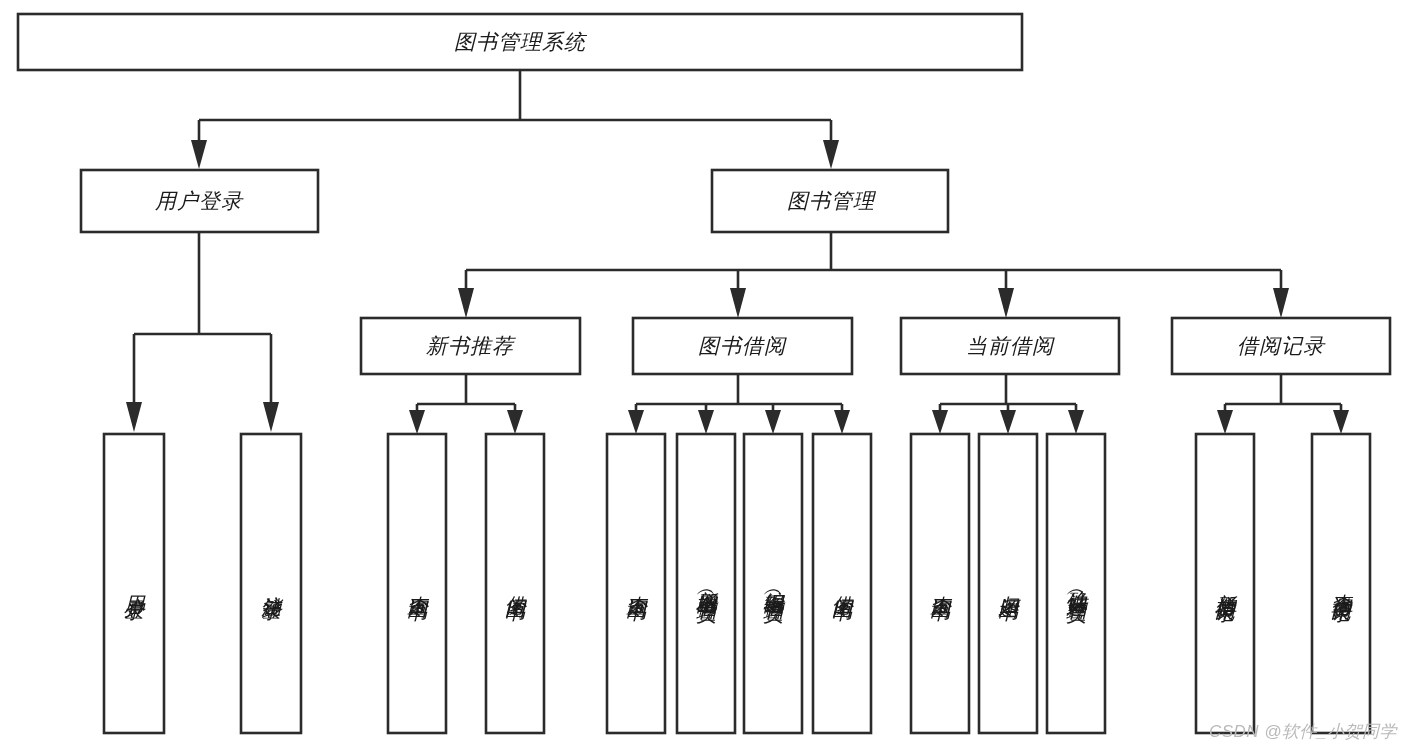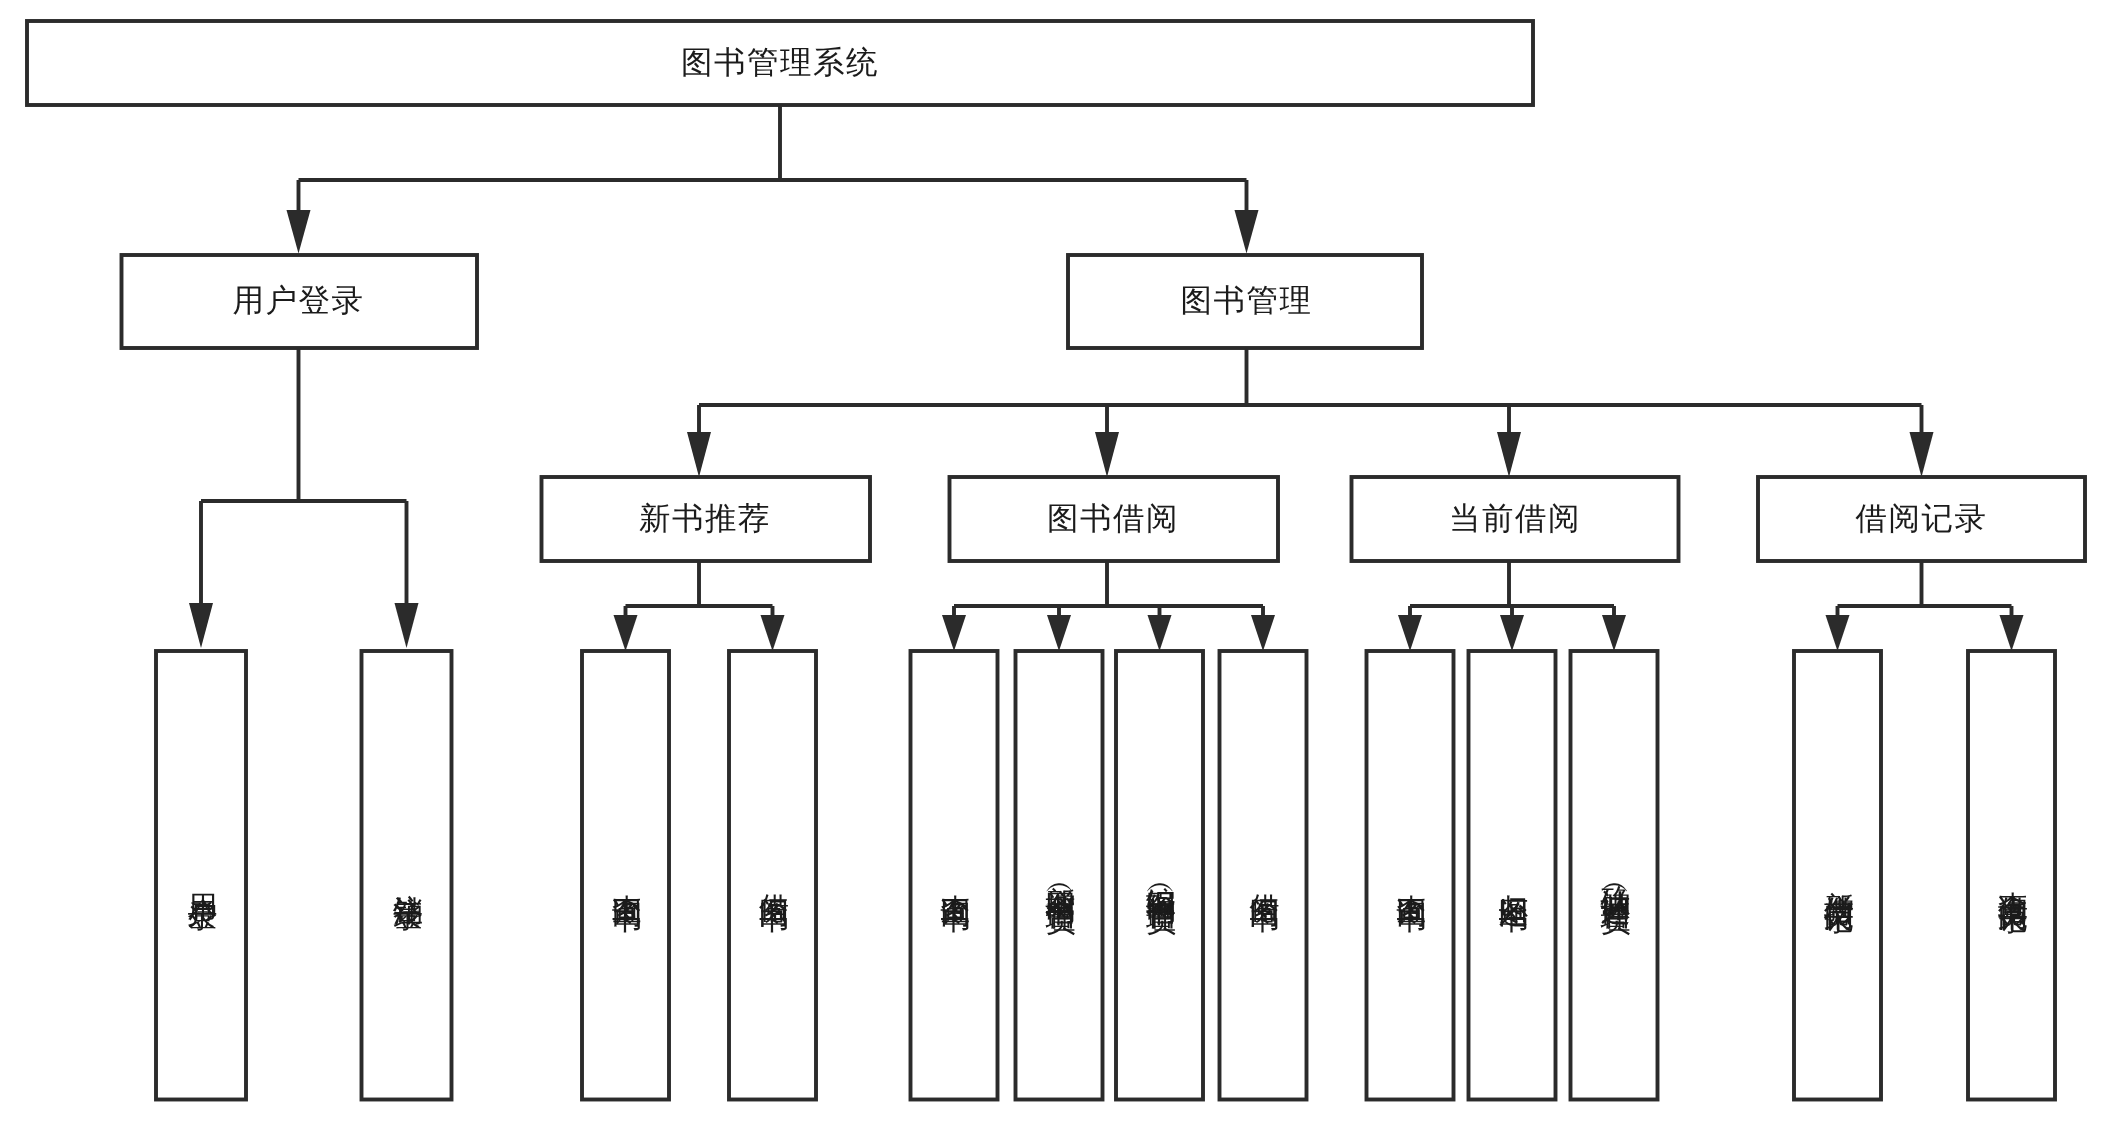--- a/index.html
+++ b/index.html
@@ -12,20 +12,21 @@
     width: 1405px;
     height: 747px;
     overflow: hidden;
     font-family: "Liberation Sans", "DejaVu Sans", sans-serif;
   }
   #diagram-root {
     position: relative;
     width: 1405px;
     height: 747px;
     background: #ffffff;
+    font-style: italic;
   }
   svg#flow-svg {
     position: absolute;
     top: 0;
     left: 0;
     width: 1405px;
     height: 747px;
     display: block;
   }
   .node-box {
@@ -201,13 +202,14 @@
   <div class="vlabel" style="left:744px; top:434px; width:58px; height:299px;">编辑图书（管理员）</div>
   <div class="vlabel" style="left:813px; top:434px; width:58px; height:299px;">借阅图书</div>
 
   <div class="vlabel" style="left:911px; top:434px; width:58px; height:299px;">查询图书</div>
   <div class="vlabel" style="left:979px; top:434px; width:58px; height:299px;">归还图书</div>
   <div class="vlabel" style="left:1047px; top:434px; width:58px; height:299px;">确认归还（管理员）</div>
 
   <div class="vlabel" style="left:1196px; top:434px; width:58px; height:299px;">新增借阅记录</div>
   <div class="vlabel" style="left:1312px; top:434px; width:58px; height:299px;">查询借阅记录</div>
 
+  <div class="watermark">CSDN @软件_小贺同学</div>
 </div>
 
 </body></html>

